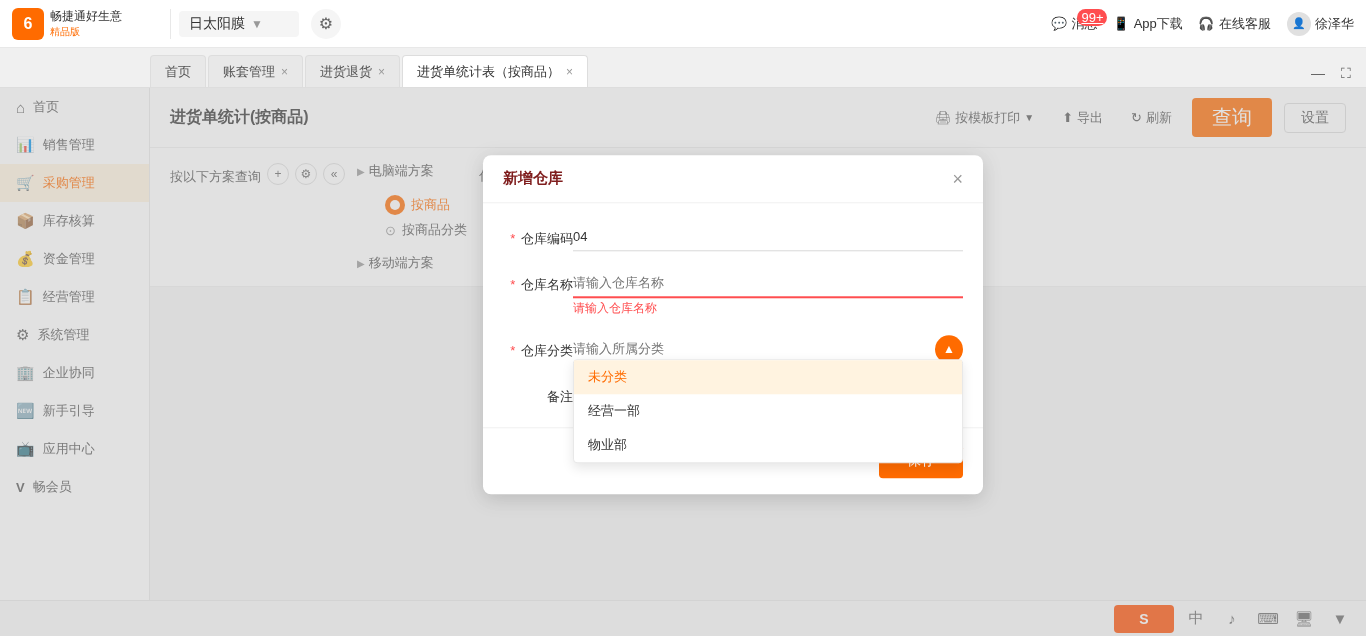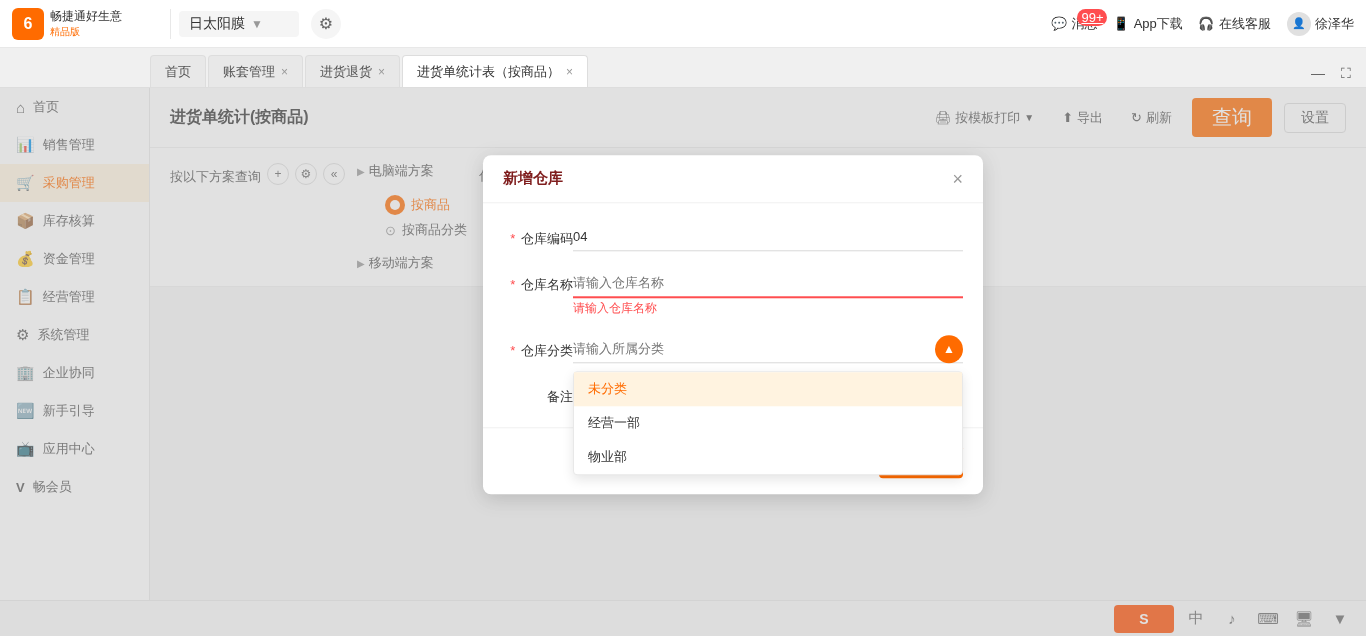--- a/index.html
+++ b/index.html
@@ -355,21 +355,21 @@
       width: 28px; height: 28px;
       background: #ff6b00;
       border-radius: 50%;
       display: flex; align-items: center; justify-content: center;
       cursor: pointer;
       color: white;
       font-size: 12px;
     }
     .dropdown-list {
       position: absolute;
-      top: 36px;
+      top: 24px;
       left: 0;
       right: 0;
       background: white;
       border: 1px solid #e8e8e8;
       border-radius: 4px;
       box-shadow: 0 4px 12px rgba(0,0,0,0.1);
       z-index: 300;
       min-width: 200px;
     }
     .dropdown-item {

